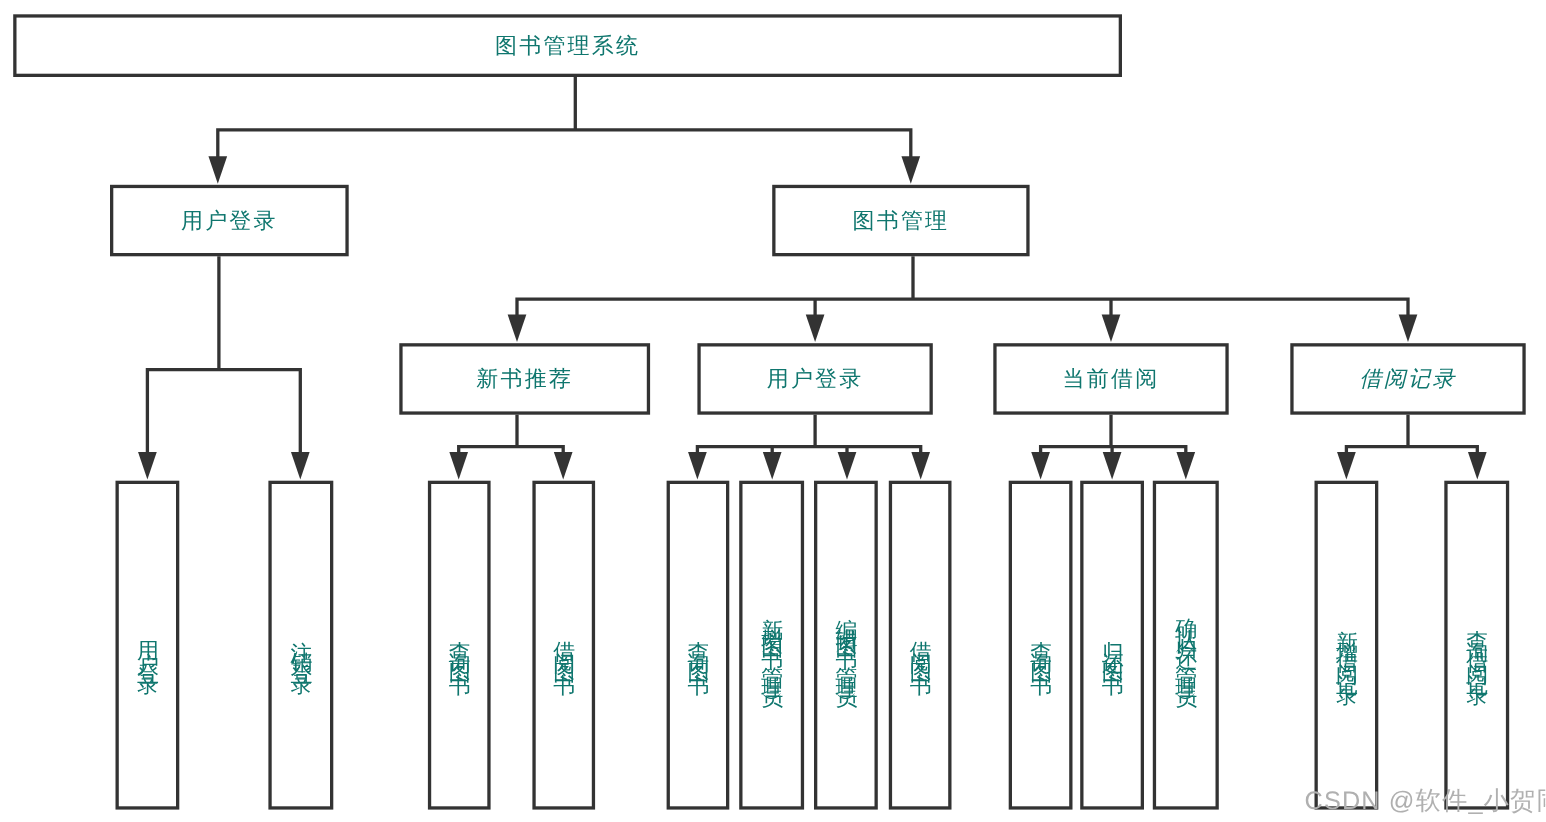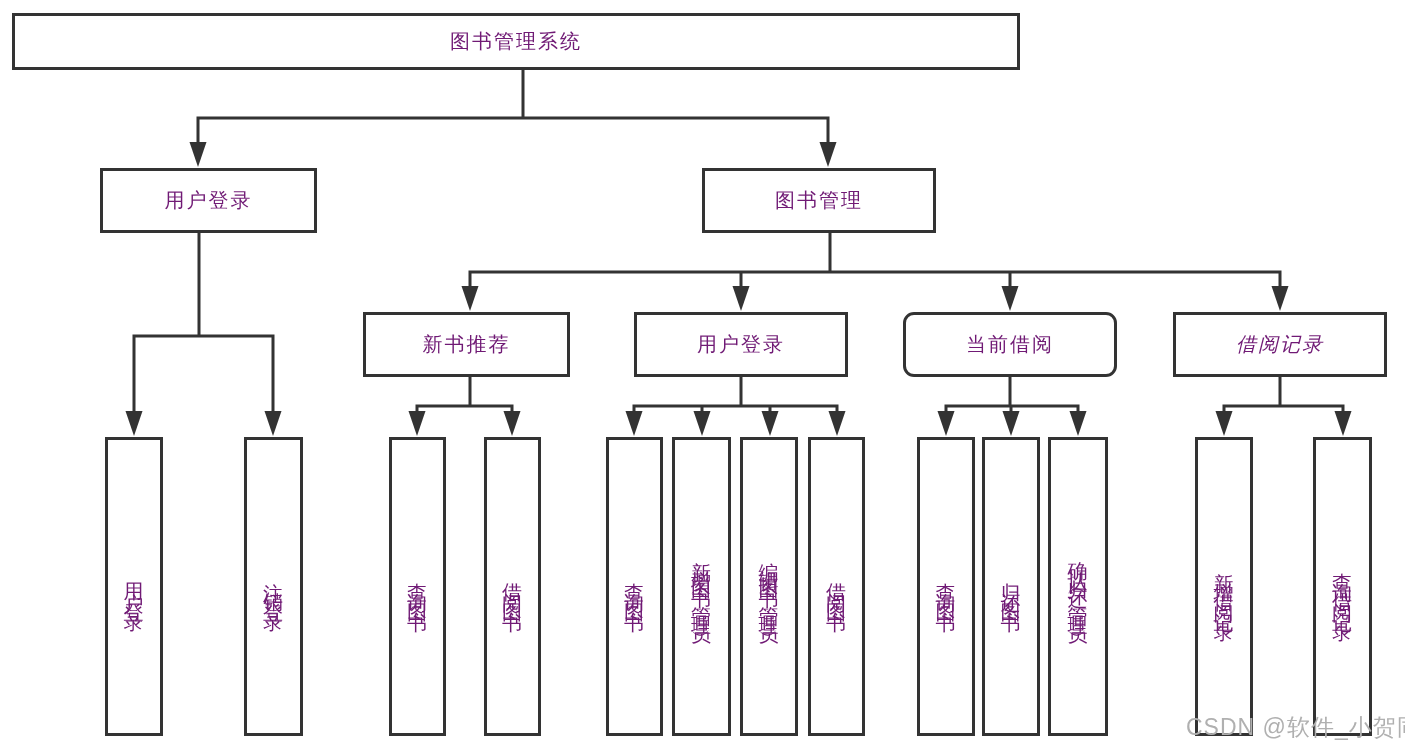--- a/index.html
+++ b/index.html
@@ -18,21 +18,21 @@
     position:absolute;
     background:#ffffff;
     border:3px solid #333333;
     box-sizing:border-box;
     display:flex;
     align-items:center;
     justify-content:center;
     z-index:2;
   }
   .box .label {
-    color:#701a75;
+    color:#0f766e;
     white-space:nowrap;
   }
   .box.h .label {
     font-size:20px;
     letter-spacing:2px;
   }
   .box.v .label {
     writing-mode:vertical-rl;
     text-orientation:mixed;
     font-size:20px;
@@ -104,27 +104,27 @@
     </div>
     <div class="box h" style="left: 702px; top: 168px; width: 234px; height: 65px;">
       <span class="label">图书管理</span>
     </div>
     <div class="box v" style="left: 105px; top: 437px; width: 58px; height: 299px;">
       <span class="label">用户登录</span>
     </div>
     <div class="box v" style="left: 244px; top: 437px; width: 59px; height: 299px;">
       <span class="label">注销登录</span>
     </div>
-    <div class="box h" style="left: 363px; top: 312px; width: 207px; height: 65px; font-family: Liberation Serif, serif;">
+    <div class="box h" style="left: 363px; top: 312px; width: 228px; height: 65px; font-family: Liberation Serif, serif;">
       <span class="label">新书推荐</span>
     </div>
     <div class="box h" style="left: 634px; top: 312px; width: 214px; height: 65px;">
       <span class="label">用户登录</span>
     </div>
-    <div class="box h" style="left: 903px; top: 312px; width: 214px; height: 65px; border-radius: 11px;">
+    <div class="box h" style="left: 903px; top: 312px; width: 214px; height: 65px;">
       <span class="label">当前借阅</span>
     </div>
     <div class="box h" style="left: 1173px; top: 312px; width: 214px; height: 65px; font-style: italic;">
       <span class="label">借阅记录</span>
     </div>
     <div class="box v" style="left: 389px; top: 437px; width: 57px; height: 299px;">
       <span class="label">查询图书</span>
     </div>
     <div class="box v" style="left: 484px; top: 437px; width: 57px; height: 299px;">
       <span class="label">借阅图书</span>

